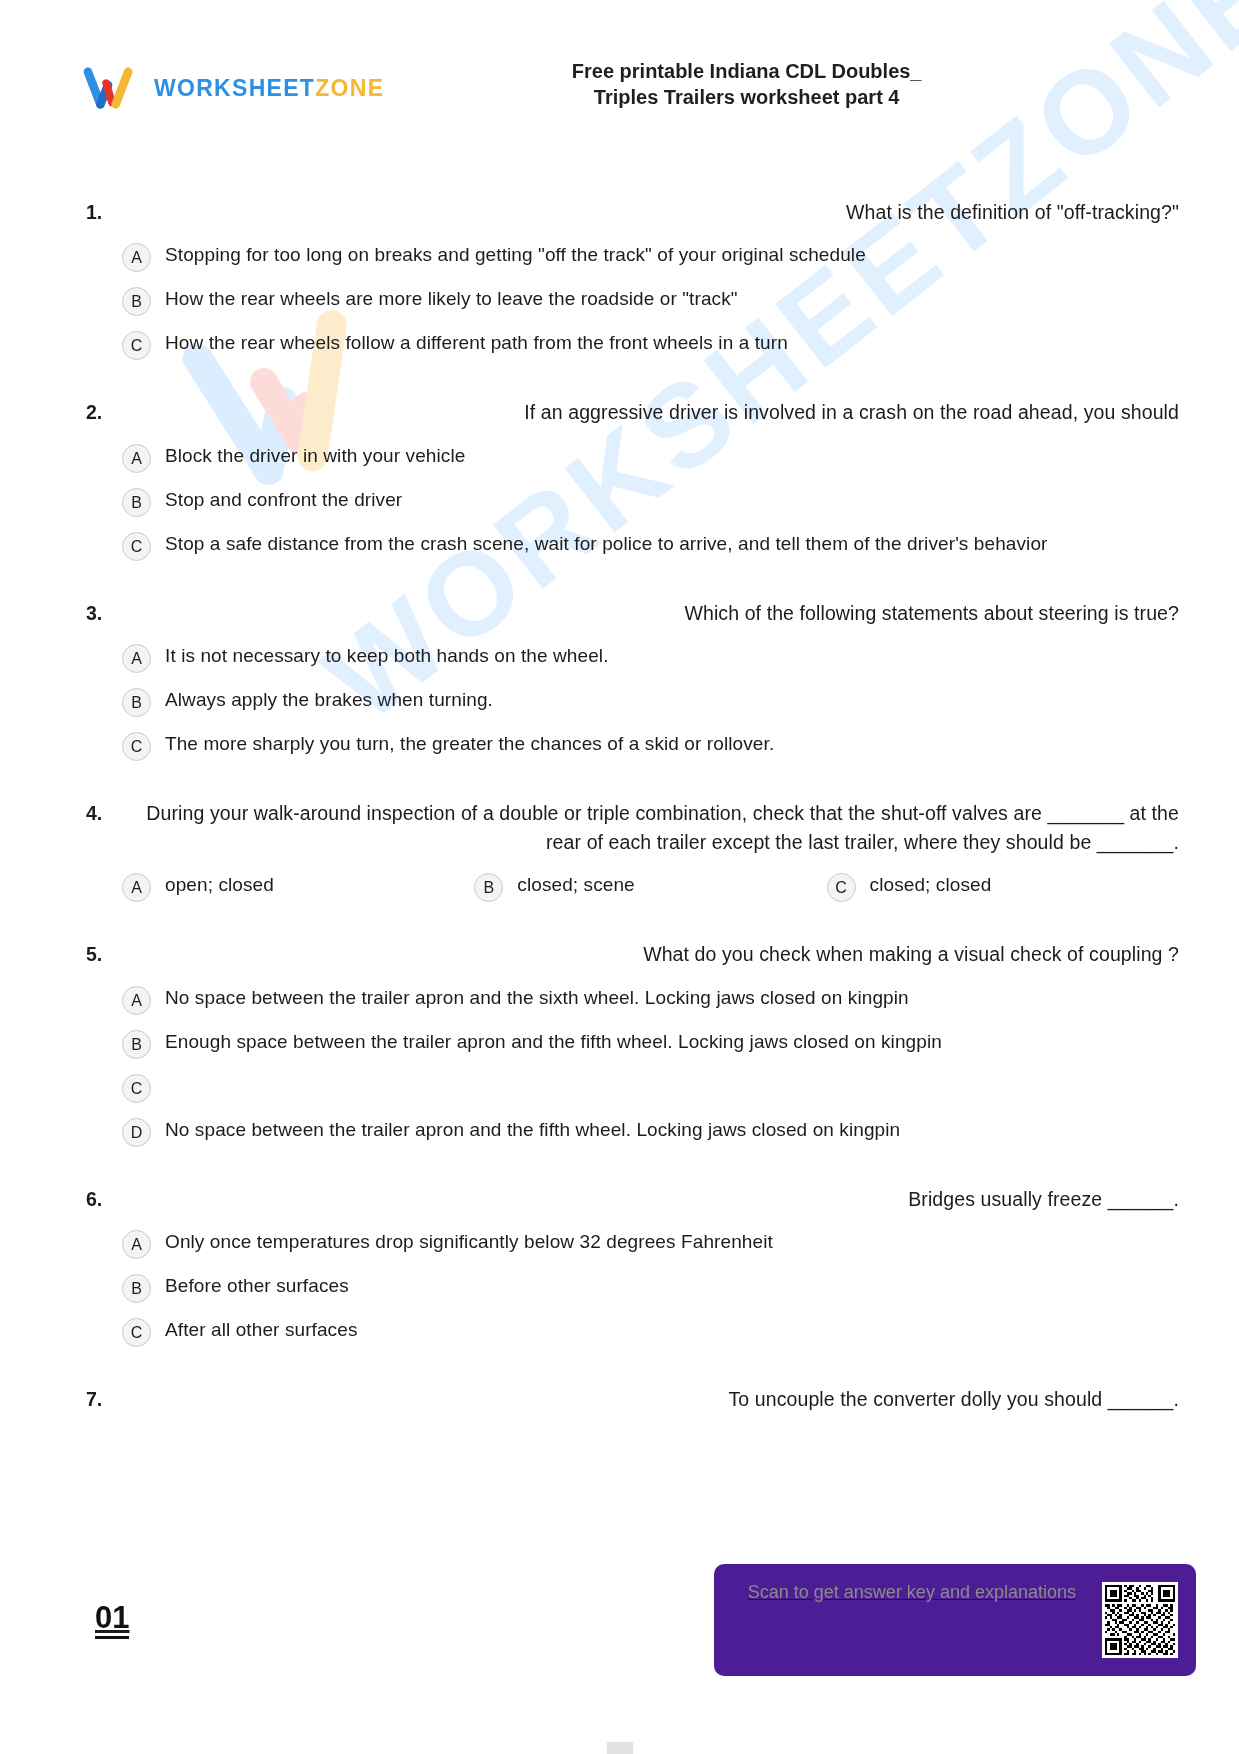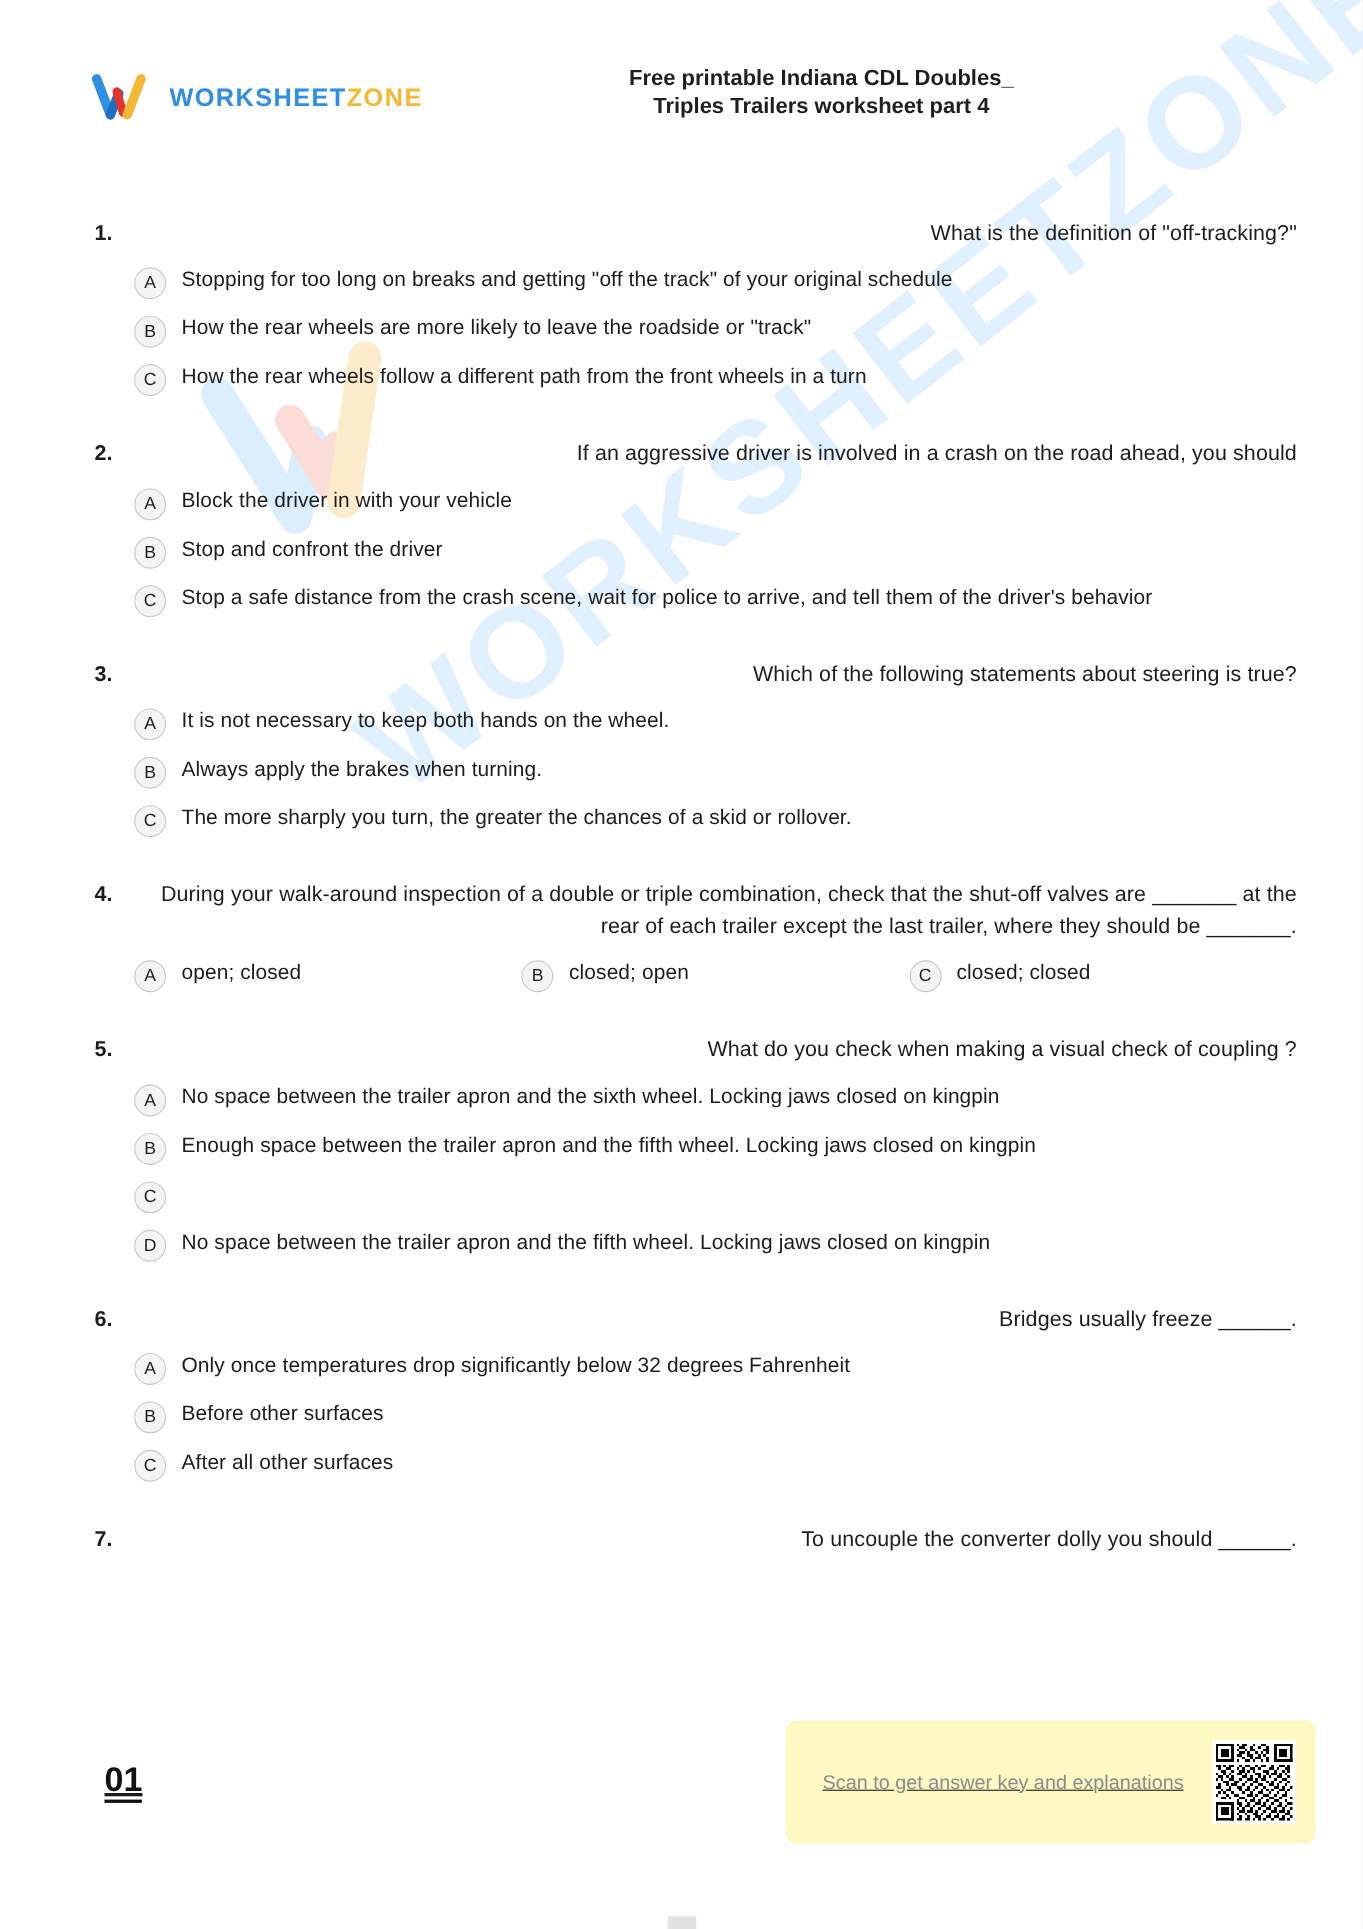--- a/index.html
+++ b/index.html
@@ -170,22 +170,21 @@
   .page-no {
     font-size: 31px;
     font-weight: 700;
     color: #111;
     border-bottom: 3px solid #111;
     line-height: 1.12;
     padding-bottom: 1px;
   }
   .scan-box {
     display: flex;
-    align-items: center;
-    background: #fef9c3;
+    background: #4c1d95;
     border-radius: 10px;
     padding: 18px 18px 18px 34px;
     gap: 26px;
   }
   .scan-label {
     font-size: 18px;
     color: #8b8b8b;
     white-space: nowrap;
   }
   .qr {
@@ -306,21 +305,21 @@
         <div class="q-num">4.</div>
         <div class="q-text">During your walk-around inspection of a double or triple combination, check that the shut-off valves are _______ at the rear of each trailer except the last trailer, where they should be _______.</div>
       </div>
       <div class="options cols">
         <div class="option">
           <div class="opt-bubble">A</div>
           <div class="opt-text">open; closed</div>
         </div>
         <div class="option">
           <div class="opt-bubble">B</div>
-          <div class="opt-text">closed; open</div>
+          <div class="opt-text">closed; scene</div>
         </div>
         <div class="option">
           <div class="opt-bubble">C</div>
           <div class="opt-text">closed; closed</div>
         </div>
       </div>
     </div>
 
     <div class="q-block">
       <div class="question">

